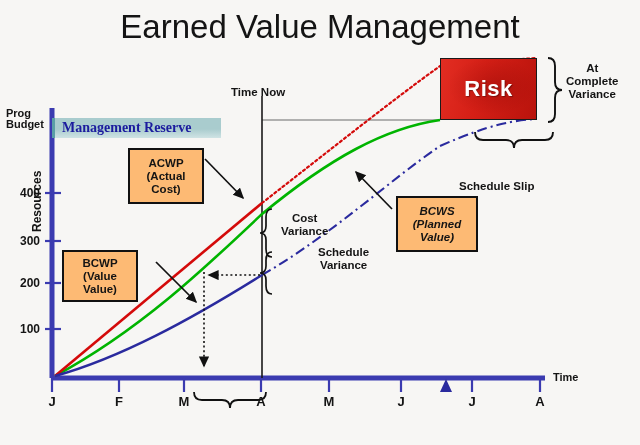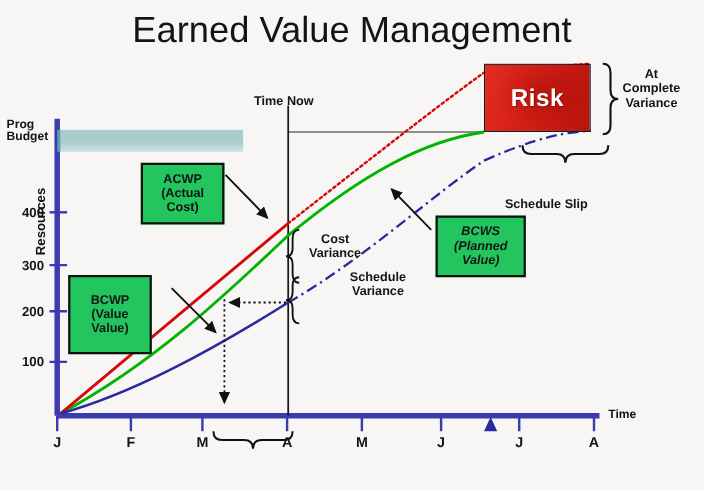--- a/index.html
+++ b/index.html
@@ -47,21 +47,21 @@
     border-left:3px solid #5a9fa6;
   }
   .mgmt-txt{
     font-family:"Liberation Serif", serif;
     font-size:14px;font-weight:bold;color:#1b1b9e;
     white-space:nowrap;
   }
   .callout{
     position:absolute;
     border:2px solid #111;
-    background:#22c55e;
+    background:#fdba74;
     font-size:11.5px;font-weight:bold;line-height:13px;
     text-align:center;color:#141414;
     display:flex;align-items:center;justify-content:center;
     box-sizing:border-box;
   }
   .riskbox{
     position:absolute;
     border:1px solid #1a1a1a;
     background:
       radial-gradient(ellipse at 55% 45%, rgba(120,0,0,.28) 0%, rgba(120,0,0,0) 62%),
@@ -179,32 +179,33 @@
   <div class="lbl axis-mon" style="left:174px;top:394px;">M</div>
   <div class="lbl axis-mon" style="left:251px;top:394px;">A</div>
   <div class="lbl axis-mon" style="left:319px;top:394px;">M</div>
   <div class="lbl axis-mon" style="left:391px;top:394px;">J</div>
   <div class="lbl axis-mon" style="left:462px;top:394px;">J</div>
   <div class="lbl axis-mon" style="left:530px;top:394px;">A</div>
 
   <div class="lbl timeaxis-lbl" style="left:553px;top:371px;">Time</div>
 
   <div class="mgmt-band" style="left:52px;top:118px;width:166px;height:20px;"></div>
+  <div class="lbl mgmt-txt" style="left:62px;top:120px;">Management Reserve</div>
 
   <div class="lbl timenow" style="left:231px;top:86px;">Time Now</div>
 
   <div class="callout" style="left:128px;top:148px;width:76px;height:56px;">
     <div>
       <div>ACWP</div>
       <div>(Actual</div>
       <div>Cost)</div>
     </div>
   </div>
 
-  <div class="callout" style="left:62px;top:250px;width:76px;height:72px;">
+  <div class="callout" style="left:62px;top:250px;width:76px;height:52px;">
     <div>
       <div>BCWP</div>
       <div>(Value</div>
       <div>Value)</div>
     </div>
   </div>
 
   <div class="callout" style="left:396px;top:196px;width:82px;height:56px;font-style:italic;">
     <div>
       <div>BCWS</div>

